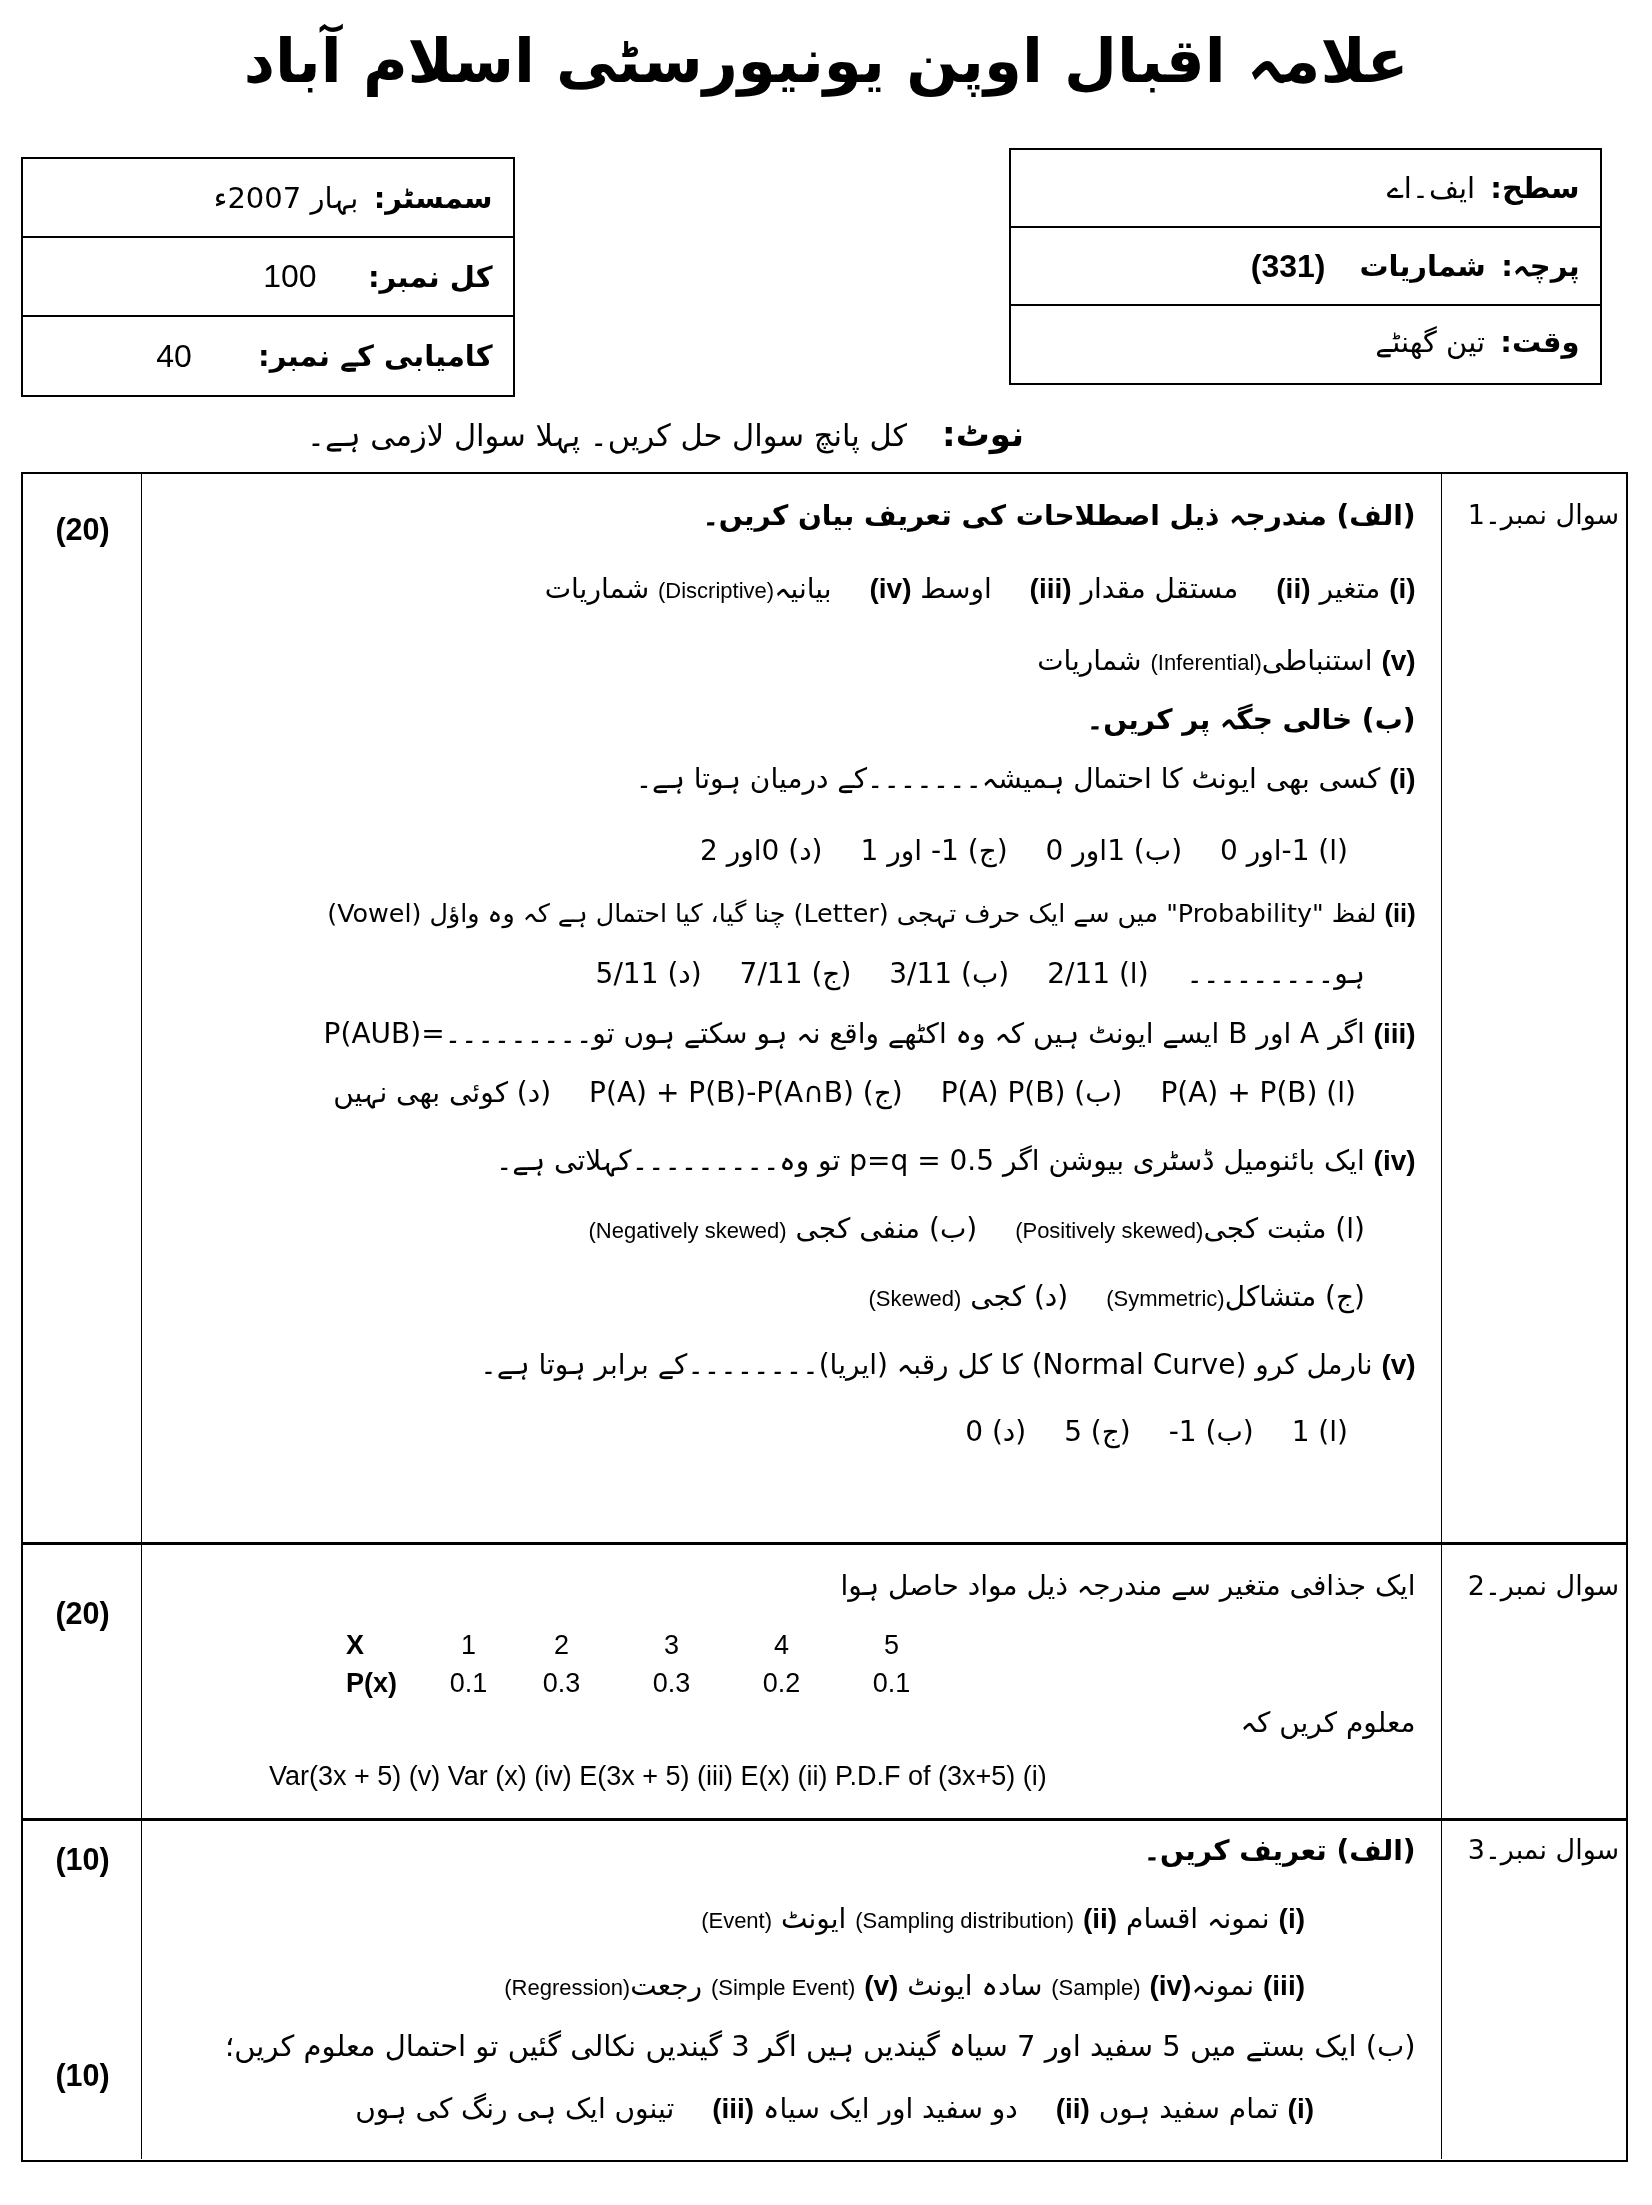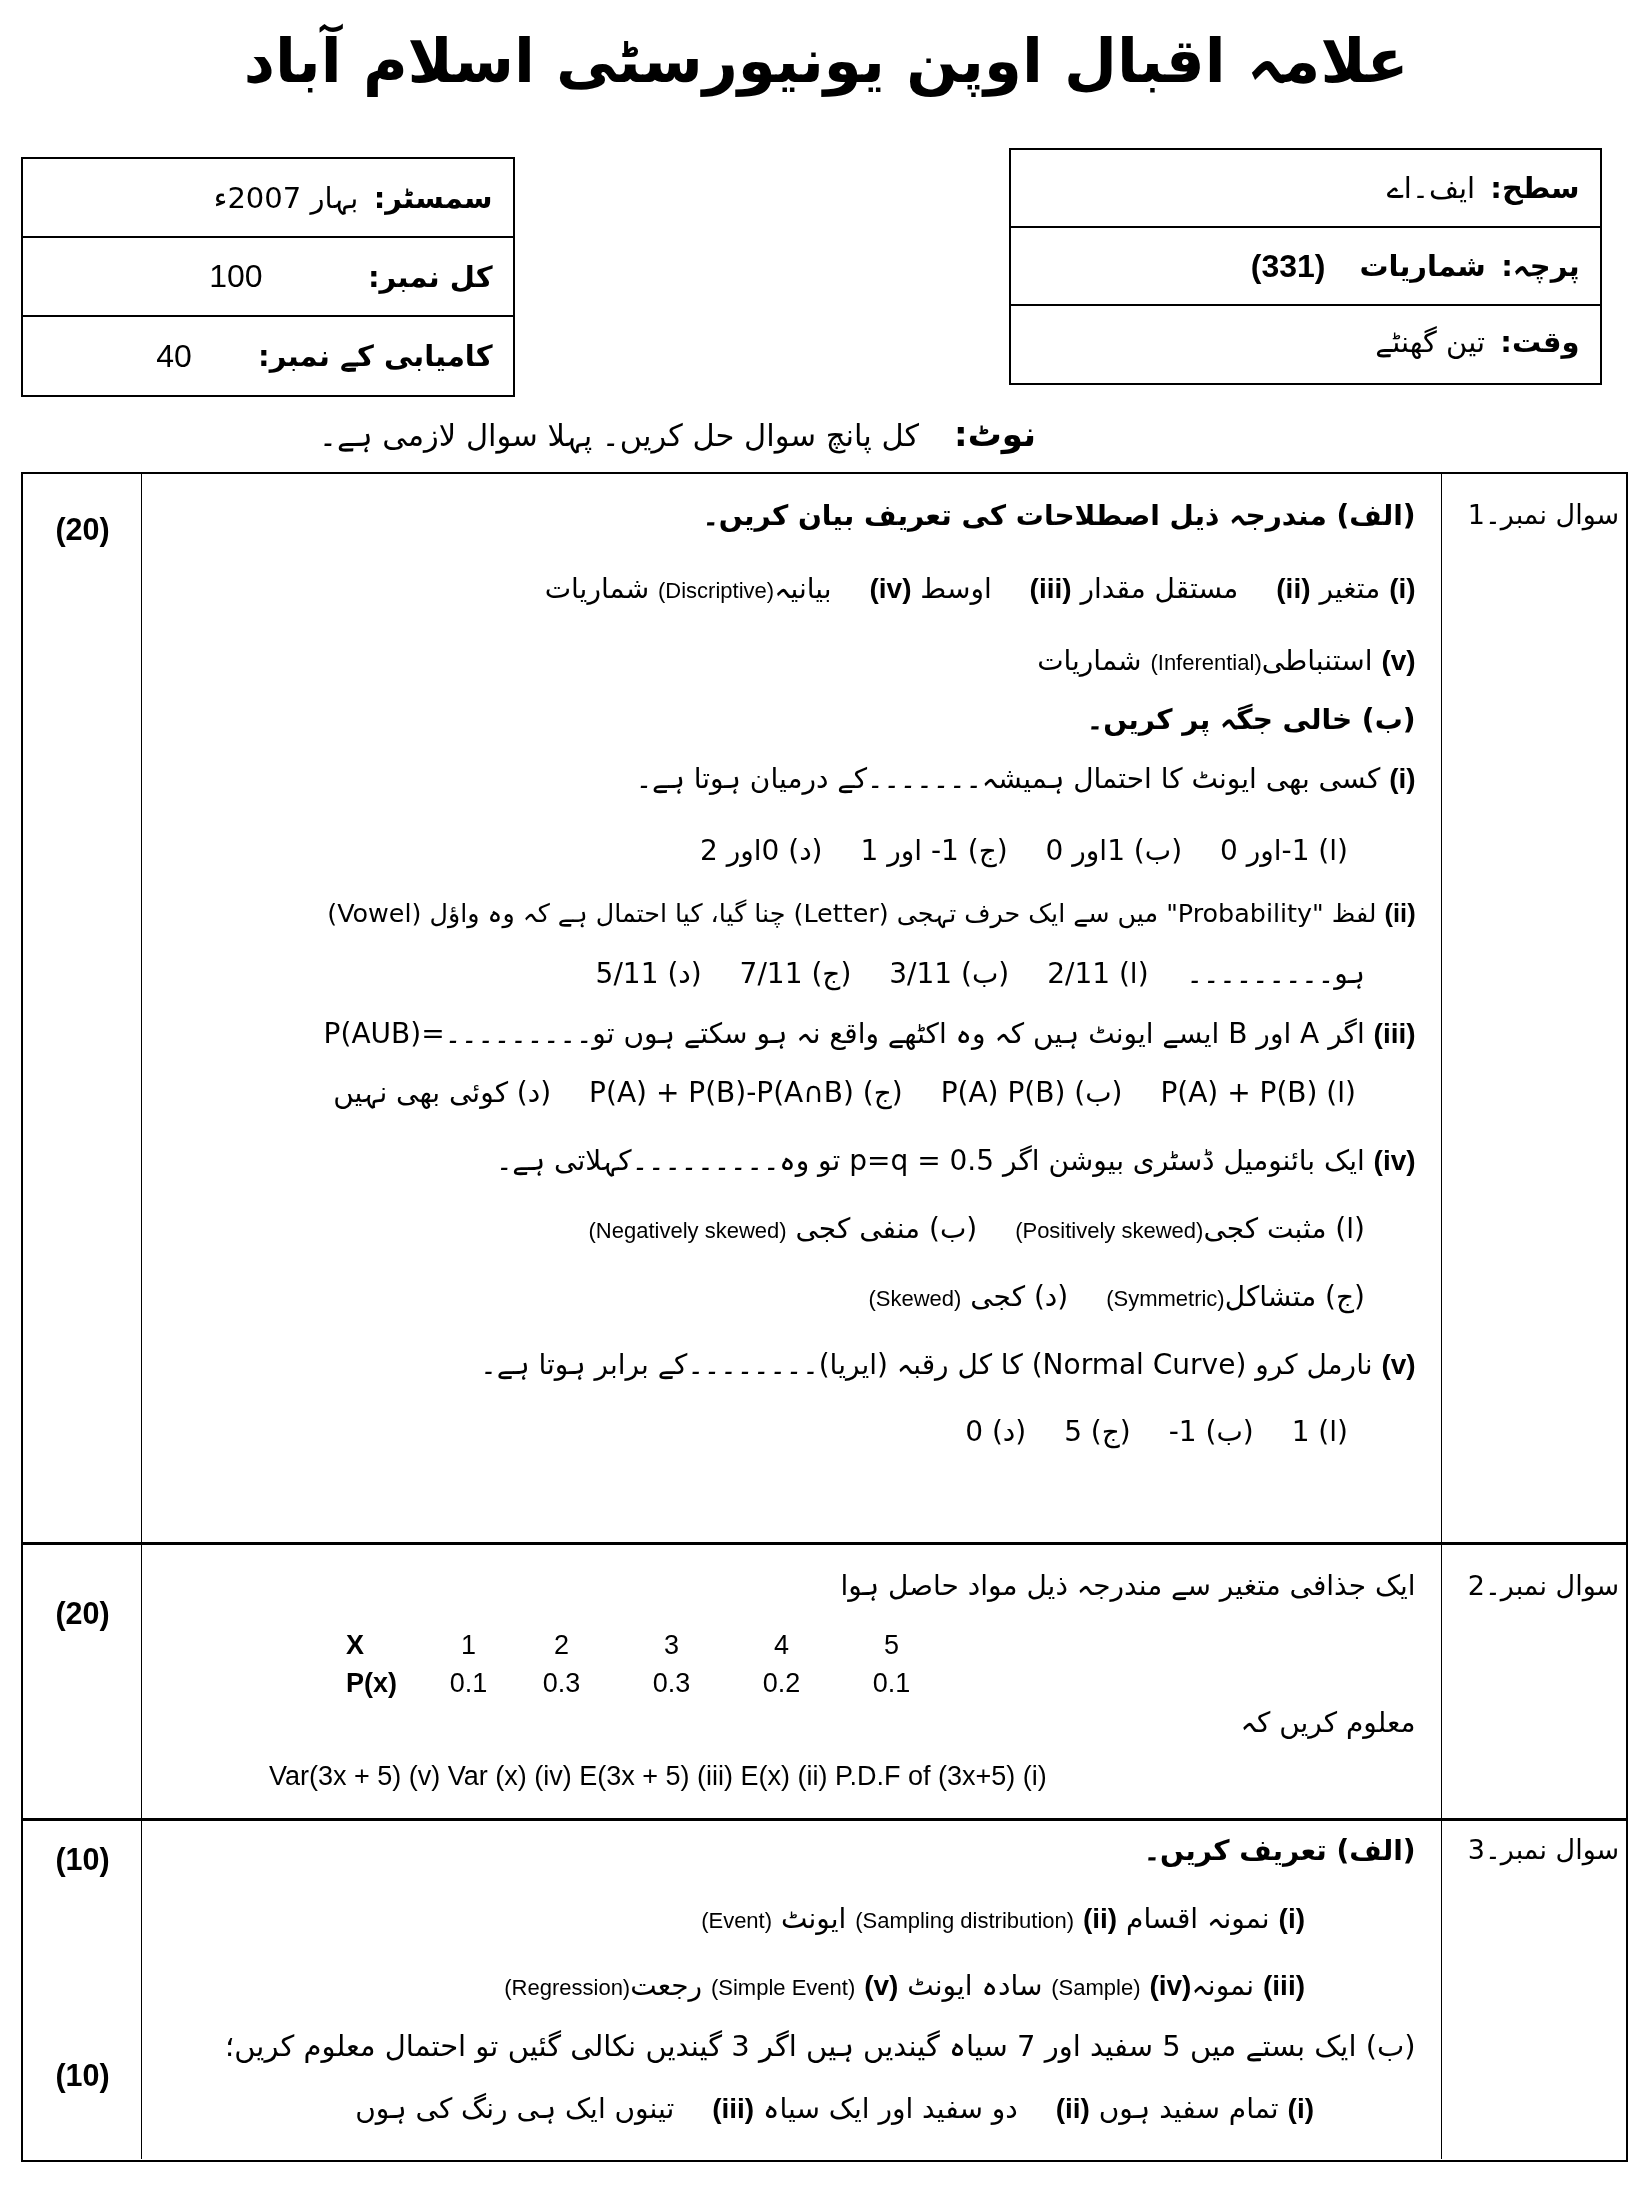--- a/index.html
+++ b/index.html
@@ -7,21 +7,21 @@
          font-family:"DejaVu Sans", sans-serif; }
   .rtl { direction:rtl; unicode-bidi:embed; }
   .title { position:absolute; left:0; width:1652px; top:25.4px; text-align:center;
            font-size:61px; font-weight:bold; }
   .hbox { position:absolute; border:2.5px solid #000; }
   .hrow { position:relative; border-bottom:2.5px solid #000; box-sizing:border-box;
           display:flex; align-items:center; padding:0 20.4px; font-size:29px; }
   .hrow:last-child { border-bottom:none; }
   .hlabel { font-weight:bold; margin-left:15.3px; }
   .hval-num { font-family:"Liberation Sans", sans-serif; font-size:32px; }
-  .note { position:absolute; top:414px; left:12px; width:1331px; text-align:center; font-size:30.5px; }
+  .note { position:absolute; top:414px; left:0; width:1331px; text-align:center; font-size:30.5px; }
   .note .nlabel { font-weight:bold; font-size:34px; margin-left:25.4px; }
 
   .qtable { position:absolute; left:21px; top:472px; width:1607px; height:1690px;
             border:2.5px solid #000; box-sizing:border-box; }
   .qrow { position:absolute; left:0; width:100%; box-sizing:border-box; border-bottom:3.4px solid #000; }
   .qrow:last-child { border-bottom:none; }
   .col-marks { position:absolute; left:0; top:0; width:119px; height:100%; border-right:1.7px solid #000; box-sizing:border-box;font-weight:bold; }
   .col-label { position:absolute; right:0; top:0; width:185px; height:100%; border-left:1.7px solid #000; box-sizing:border-box; }
   .col-content { position:absolute; left:119px; right:185px; top:0; height:100%; }
   .marks { position:absolute; left:0; width:119px; text-align:center;
@@ -41,21 +41,21 @@
 
 <div class="title rtl">علامہ اقبال اوپن یونیورسٹی اسلام آباد</div>
 
 <div class="hbox rtl" style="left:21px; top:157px; width:490px; height:236px;">
   <div class="hrow" style="height:79px;">
     <span class="hlabel">سمسٹر:</span>
     <span>بہار 2007ء</span>
   </div>
   <div class="hrow" style="height:79px;">
     <span class="hlabel">کل نمبر:</span>
-    <span class="hval-num" style="margin-right:90px;">100</span>
+    <span class="hval-num" style="margin-right:36px;">100</span>
   </div>
   <div class="hrow" style="height:78px;">
     <span class="hlabel">کامیابی کے نمبر:</span>
     <span class="hval-num" style="margin-right:51px;">40</span>
   </div>
 </div>
 
 <div class="hbox rtl" style="left:1009px; top:148px; width:589px; height:233px;">
   <div class="hrow" style="height:78px;">
     <span class="hlabel">سطح:</span>

